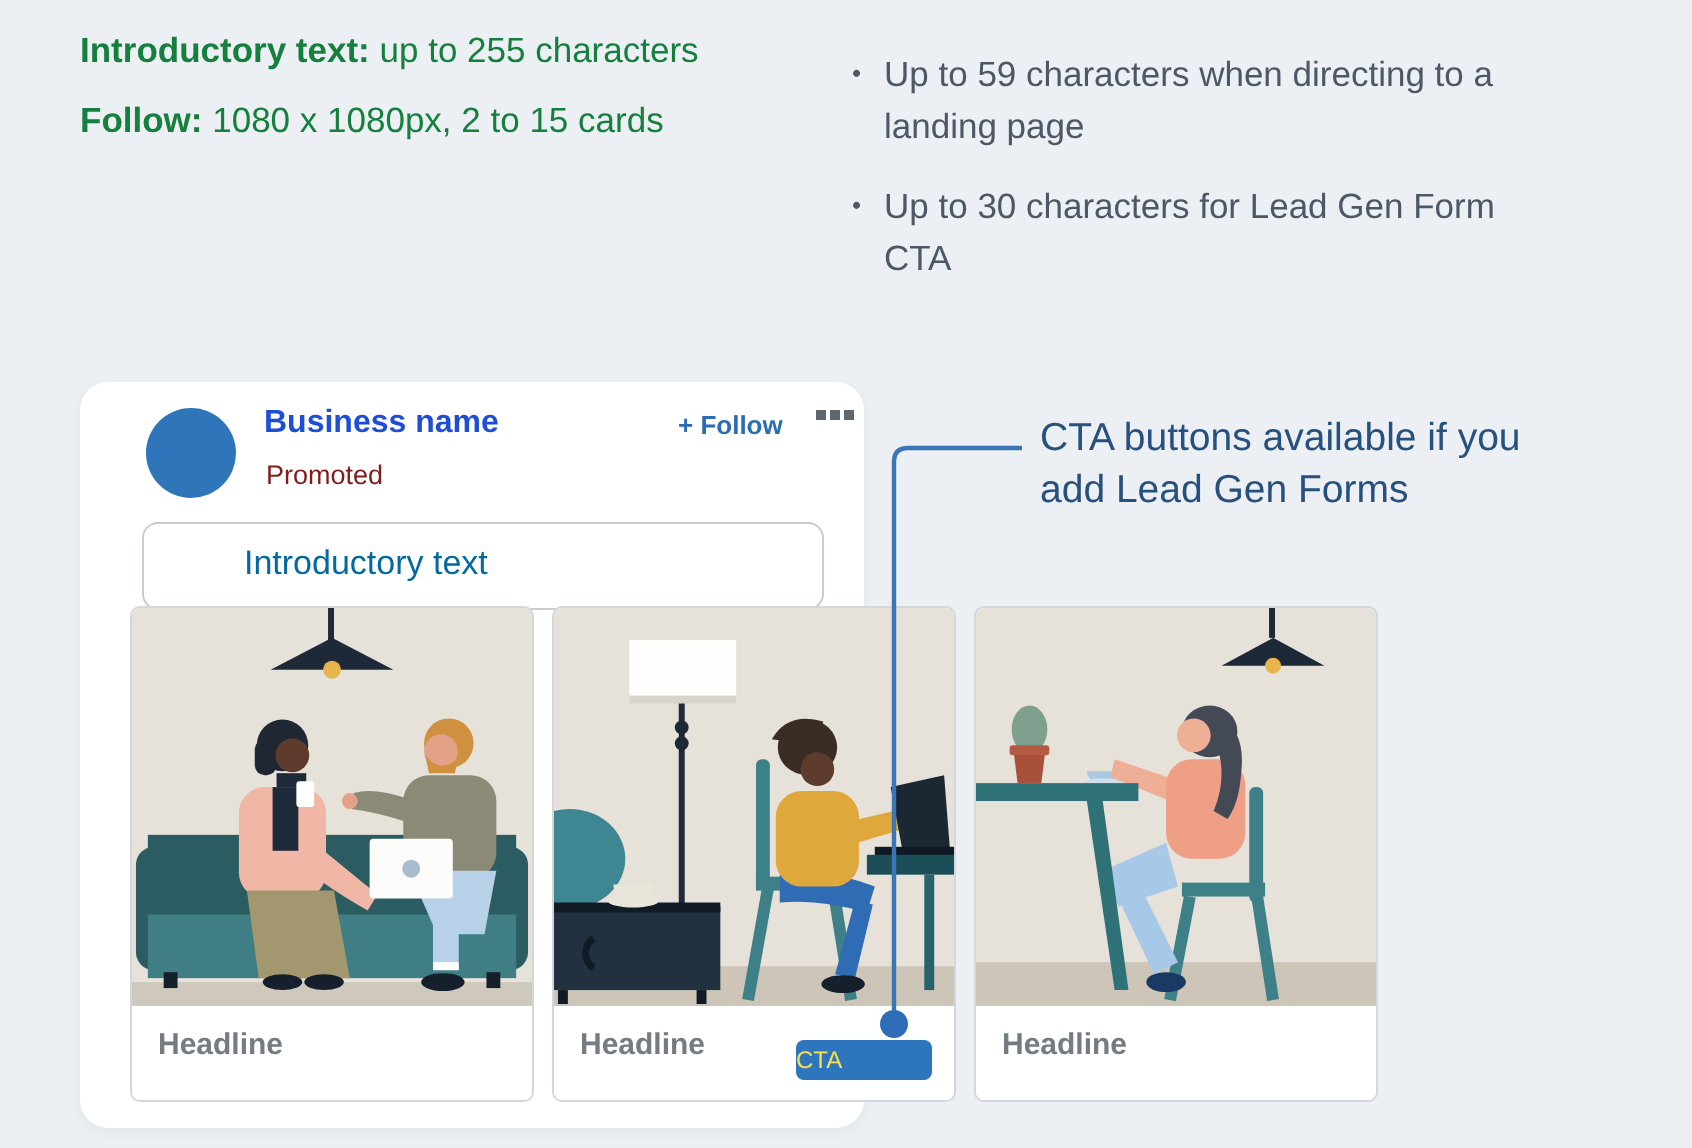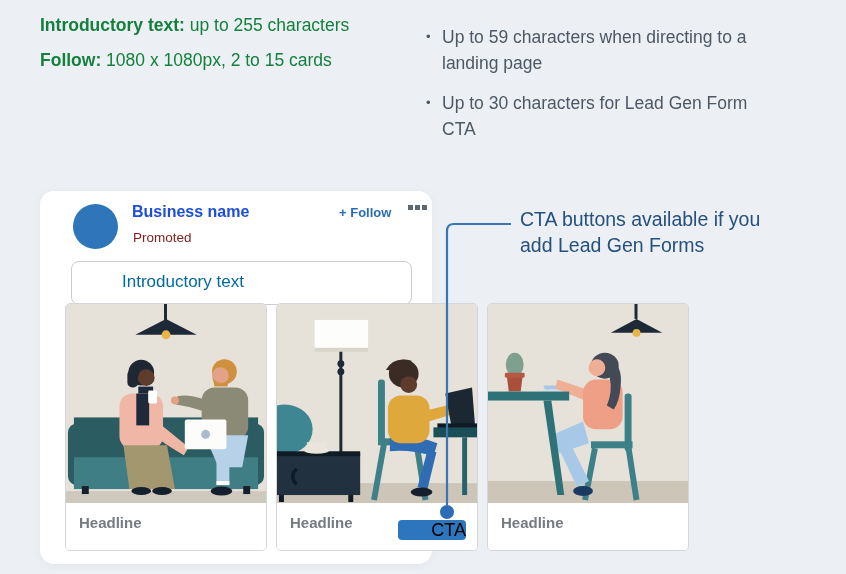--- a/index.html
+++ b/index.html
@@ -26,21 +26,21 @@
   .dots span{width:4.5px;height:4.5px;background:#5f6770;display:block;}
   .intro-box{position:absolute;left:71px;top:261px;width:341px;height:44px;border:1.5px solid #c9ccd1;border-radius:8px;background:#fff;z-index:2;box-sizing:border-box;}
   .intro-box .ph{position:absolute;left:13px;top:10px;font-size:17px;color:#0369a1;margin-left:37px;}
 
   
   .card{position:absolute;top:303px;width:202px;height:248px;background:#fff;border:1.5px solid #d3d6da;border-radius:5px;box-sizing:border-box;overflow:hidden;z-index:2;}
   .card1{left:65px;} .card2{left:276px;} .card3{left:487px;}
   .card-img{display:block;width:100%;height:199px;}
   .card-footer{position:relative;height:60px;background:#fff;}
   .headline{position:absolute;left:13px;top:11px;font-size:15px;font-weight:bold;color:#757b83;}
-  .cta-btn{position:absolute;right:11px;top:17px;width:68px;height:20px;background:#2d75bd;border:none;border-radius:4px;color:#000000;font-size:18px;font-family:inherit;line-height:20px;text-align:right;padding:0;cursor:pointer;}
+  .cta-btn{position:absolute;right:11px;top:17px;width:68px;height:20px;background:#2d75bd;border:none;border-radius:4px;color:#fde047;font-size:12px;font-family:inherit;line-height:20px;text-align:left;padding:0;cursor:pointer;}
 
   
   .annot-svg{position:absolute;left:0;top:0;z-index:5;pointer-events:none;}
   .annot-text{position:absolute;left:520px;top:206px;font-size:19.5px;line-height:26px;color:#26507d;z-index:5;}
 </style>
 </head>
 <body>
 
 <div class="page">
 

